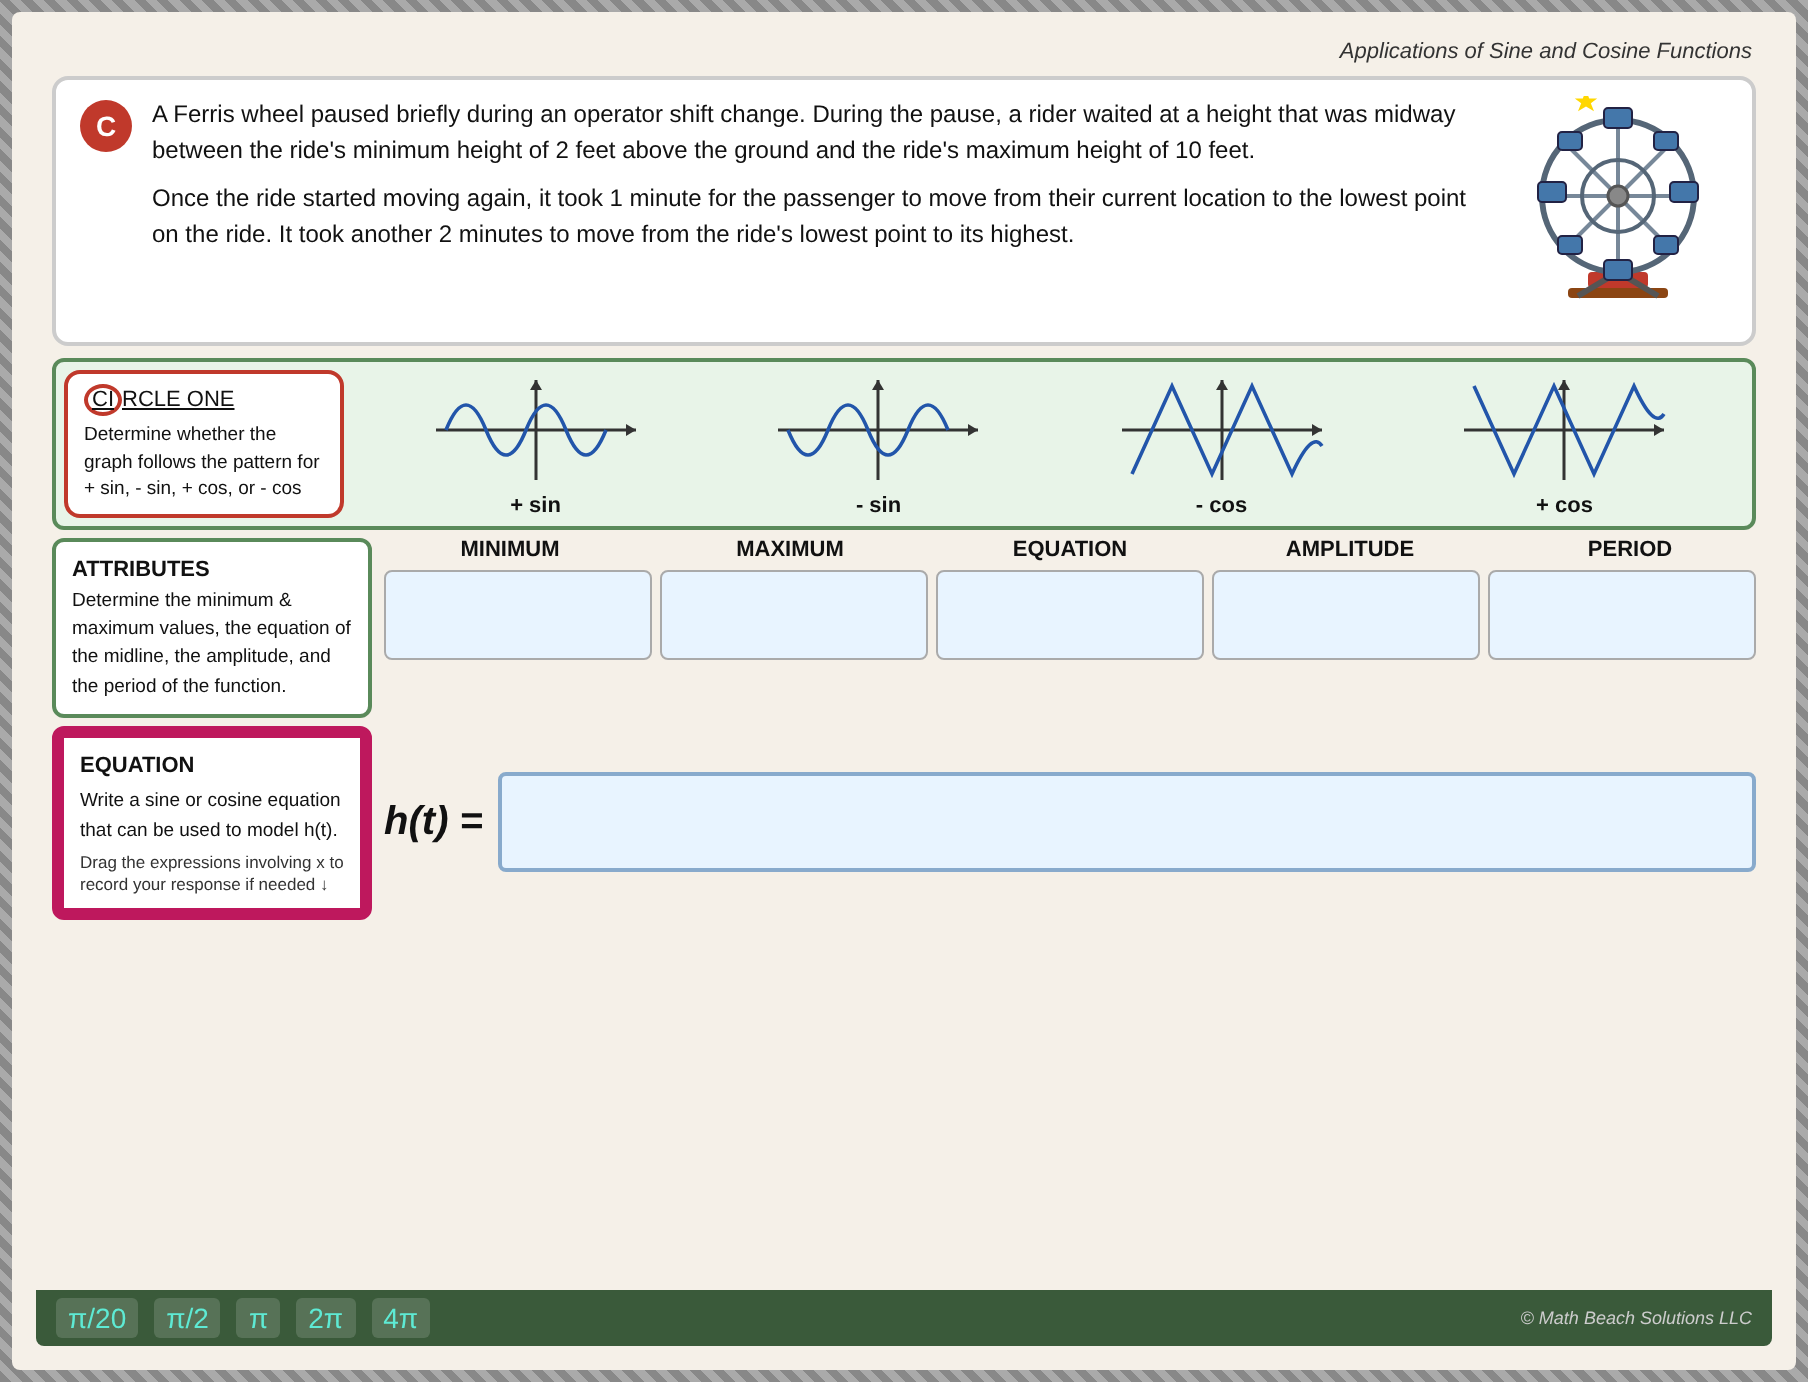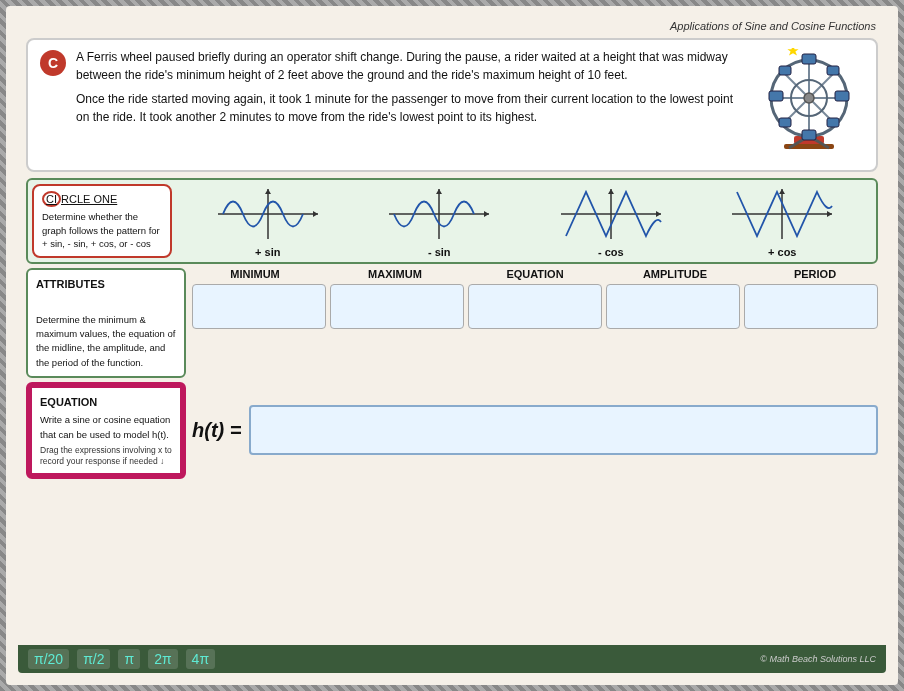--- a/index.html
+++ b/index.html
@@ -163,21 +163,21 @@
       font-size: 10px;
       color: #111;
       width: 160px;
       flex-shrink: 0;
       line-height: 1.5;
     }
 
     .attributes-title {
       font-weight: bold;
       font-size: 11px;
-      margin-bottom: 20px;
+      margin-bottom: 0;
     }
 
     .attributes-cols {
       flex: 1;
       display: flex;
       flex-direction: column;
       gap: 4px;
     }
 
     .attrs-header {

